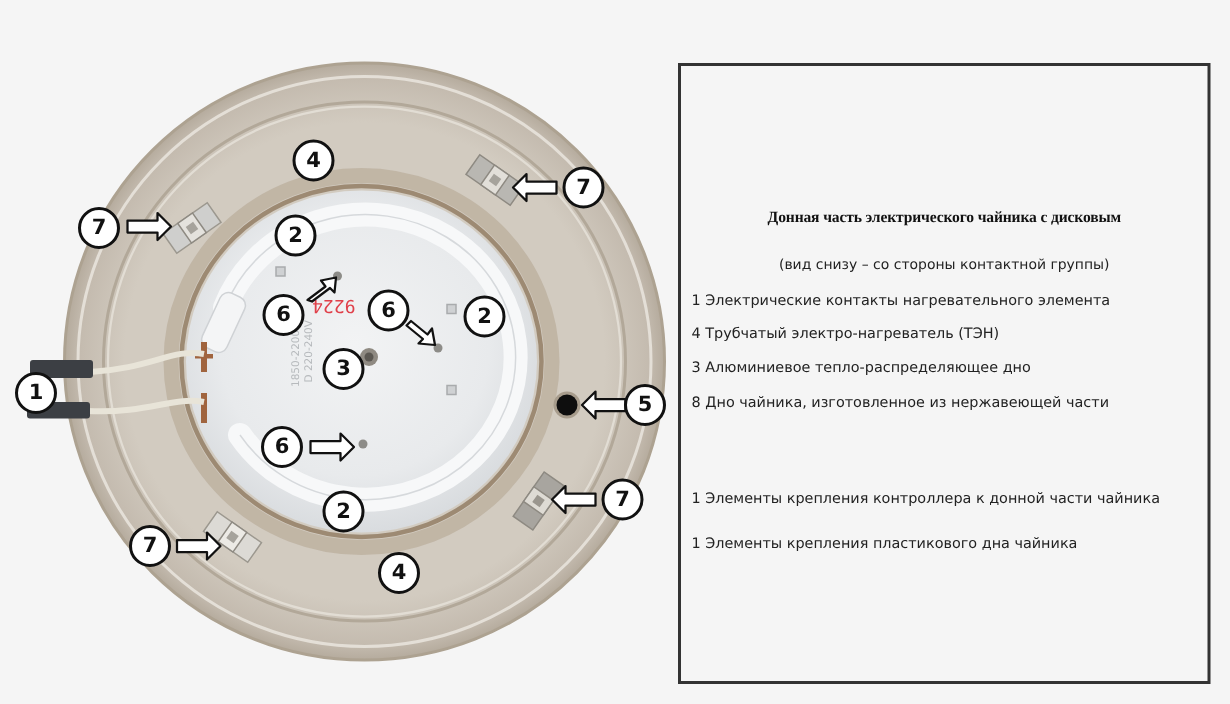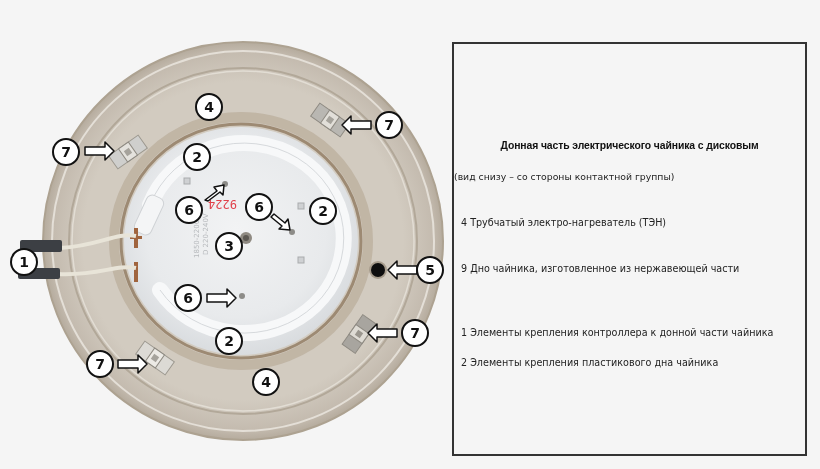--- a/index.html
+++ b/index.html
@@ -16,25 +16,25 @@
     display: flex; align-items: center; justify-content: center;
     font: bold 14px "DejaVu Sans", sans-serif; color: #111;
     transform: translate(-50%, -50%);
   }
   #legend-box {
     position: absolute; left: 452px; top: 42px; width: 355px; height: 414px;
     border: 2px solid #333; box-sizing: border-box; background: #f5f5f5;
   }
   .legend-title {
     position: absolute; left: 0; right: 0; top: 92px; text-align: center;
-    font-family: Liberation Sans, sans-serif; font-weight: bold; font-size: 10.4px;
+    font-family: Liberation Serif, serif; font-weight: bold; font-size: 10.4px;
     line-height: 19px; color: #111; letter-spacing: -0.1px;
   }
   .legend-subtitle {
-    position: absolute; left: 0; right: 0; top: 127px; text-align: left;
+    position: absolute; left: 0; right: 0; top: 127px; text-align: center;
     font-size: 9.3px; color: #222;
   }
   .legend-item {
     position: absolute; left: 7px; right: 8px;
     font-size: 9.6px; line-height: 13px; color: #222;
   }
 </style>
 </head>
 <body>
 
@@ -145,17 +145,19 @@
   <div class="label-circle" style="left:415px;top:333px">7</div>
   <div class="label-circle" style="left:100px;top:364px">7</div>
 </div>
 
 <div id="legend-box">
   <div class="legend-title">
     <div>Донная часть электрического чайника с дисковым</div>
   </div>
   <div class="legend-subtitle">(вид снизу – со стороны контактной группы)</div>
 
+  <div class="legend-item" style="top:150px">1 Электрические контакты нагревательного элемента</div>
   <div class="legend-item" style="top:172px">4 Трубчатый электро-нагреватель (ТЭН)</div>
-  <div class="legend-item" style="top:218px">9 Дно чайника, изготовленное из нержавеющей части</div>
+  <div class="legend-item" style="top:195px">3 Алюминиевое тепло-распределяющее дно</div>
+  <div class="legend-item" style="top:218px">8 Дно чайника, изготовленное из нержавеющей части</div>
   <div class="legend-item" style="top:282px">1 Элементы крепления контроллера к донной части чайника</div>
-  <div class="legend-item" style="top:312px">2 Элементы крепления пластикового дна чайника</div>
+  <div class="legend-item" style="top:312px">1 Элементы крепления пластикового дна чайника</div>
 </div>
 
 </body></html>

